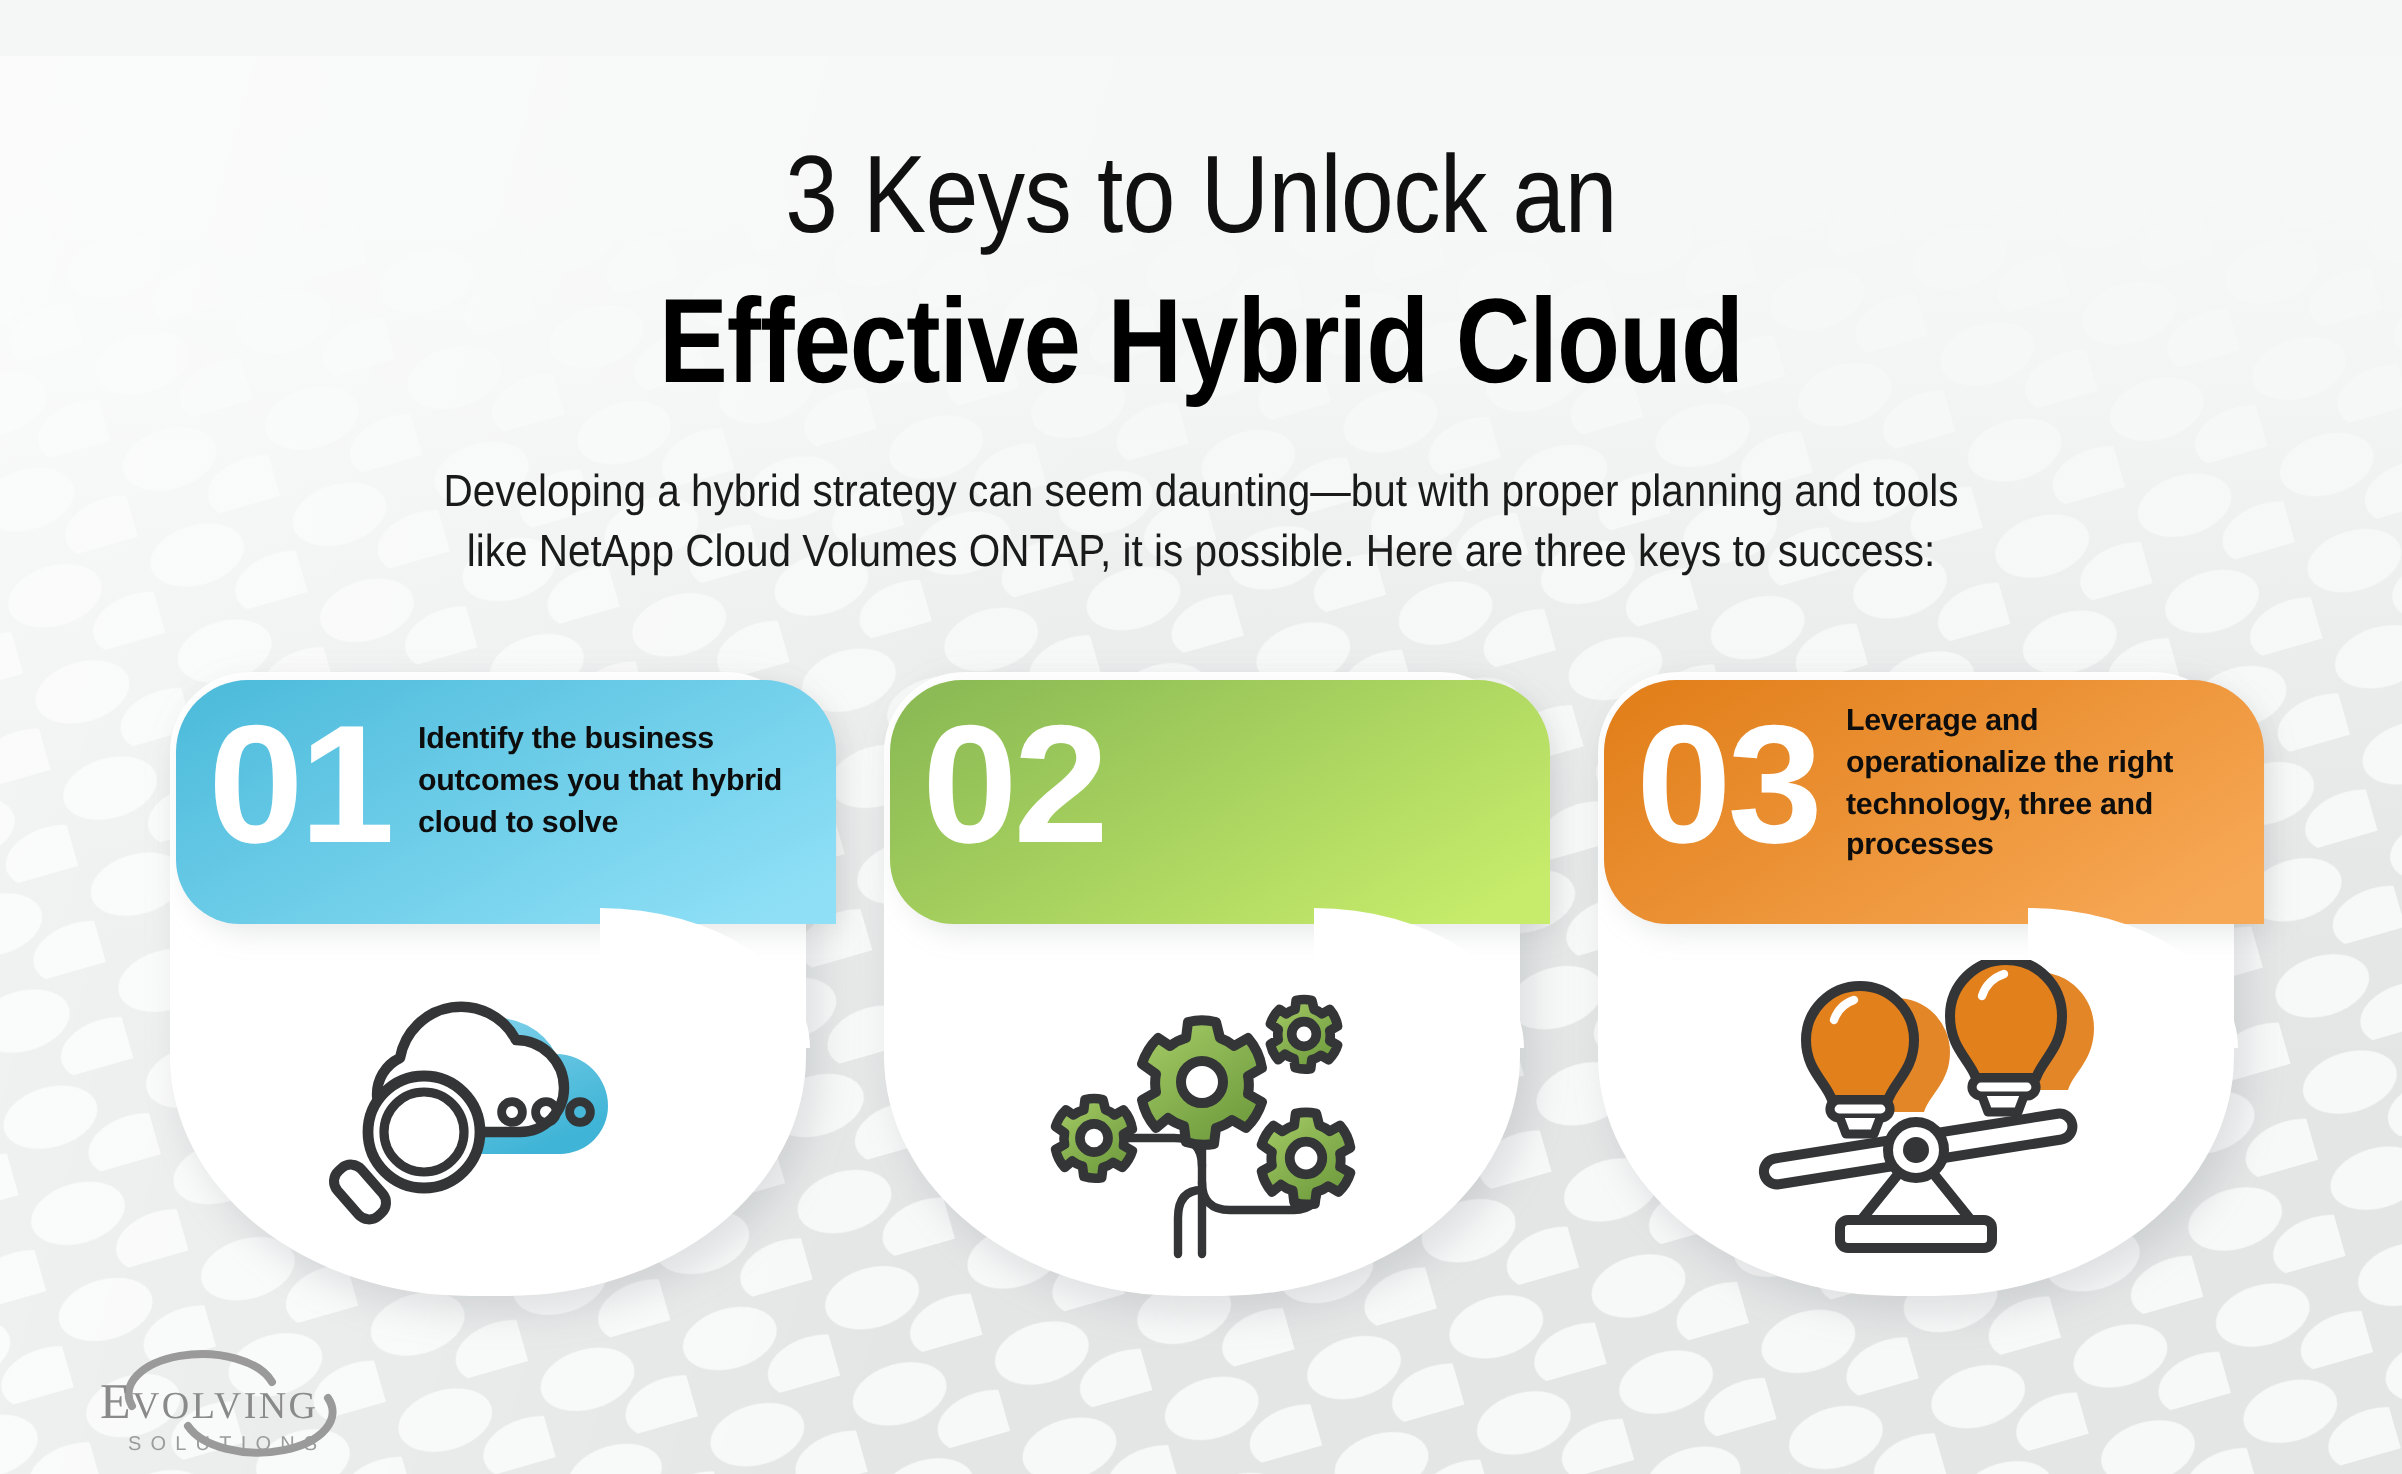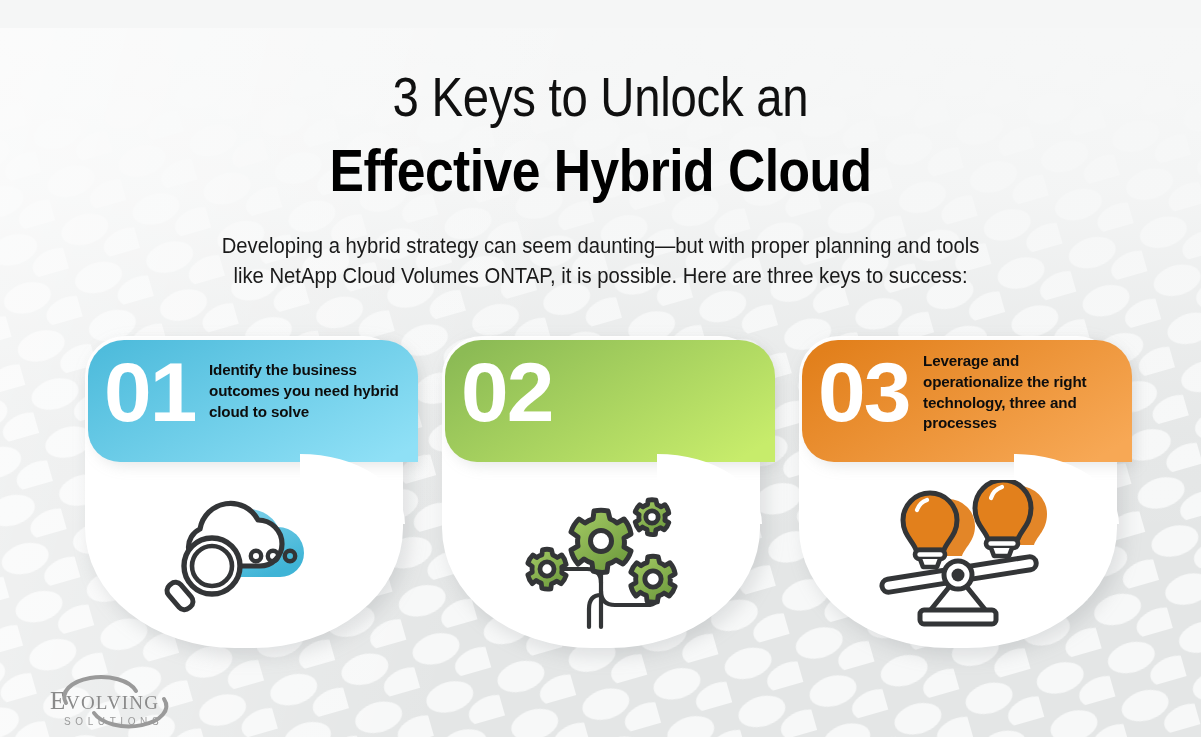--- a/index.html
+++ b/index.html
@@ -156,21 +156,21 @@
                 <stop offset="1" stop-color="#8fe0f6"></stop>
           </linearGradient>
             </defs>
           <rect width="330" height="122" fill="url(#g1)"></rect>
         </svg>
       </div>
       <div class="card-notch">
           <i></i>
         </div>
       <div class="card-num">01</div>
-      <div class="card-heading" style="top:24px;">Identify the business outcomes you need hybrid cloud to solve</div>
+      <div class="card-heading" style="top:24px;">Identify the business outcomes you that hybrid cloud to solve</div>
 
       <div class="card-icon">
         <svg width="176" height="140" viewBox="0 0 176 140">
           <defs>
               <linearGradient id="cg" x1="0" y1="0" x2="0.6" y2="1">
             <stop offset="0" stop-color="#8ad6ee"></stop>
                 <stop offset="1" stop-color="#3fb4d6"></stop>
           </linearGradient>
             </defs>
 

